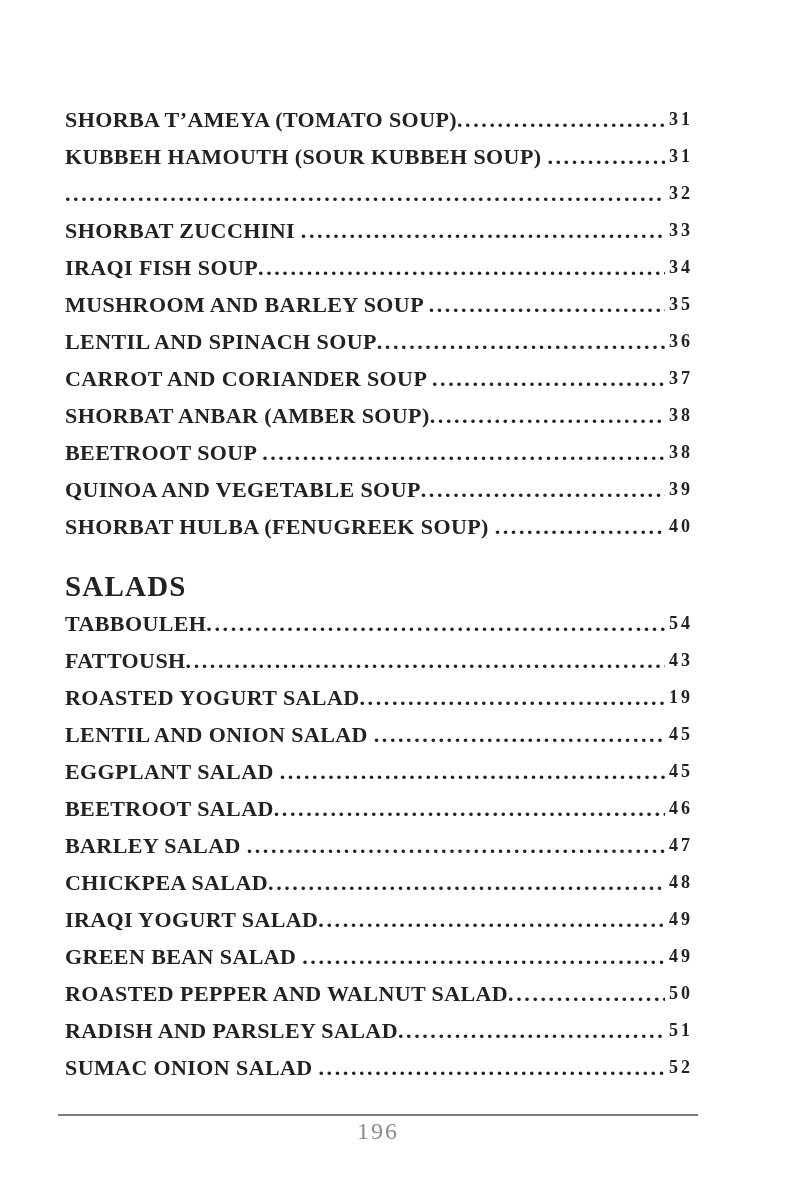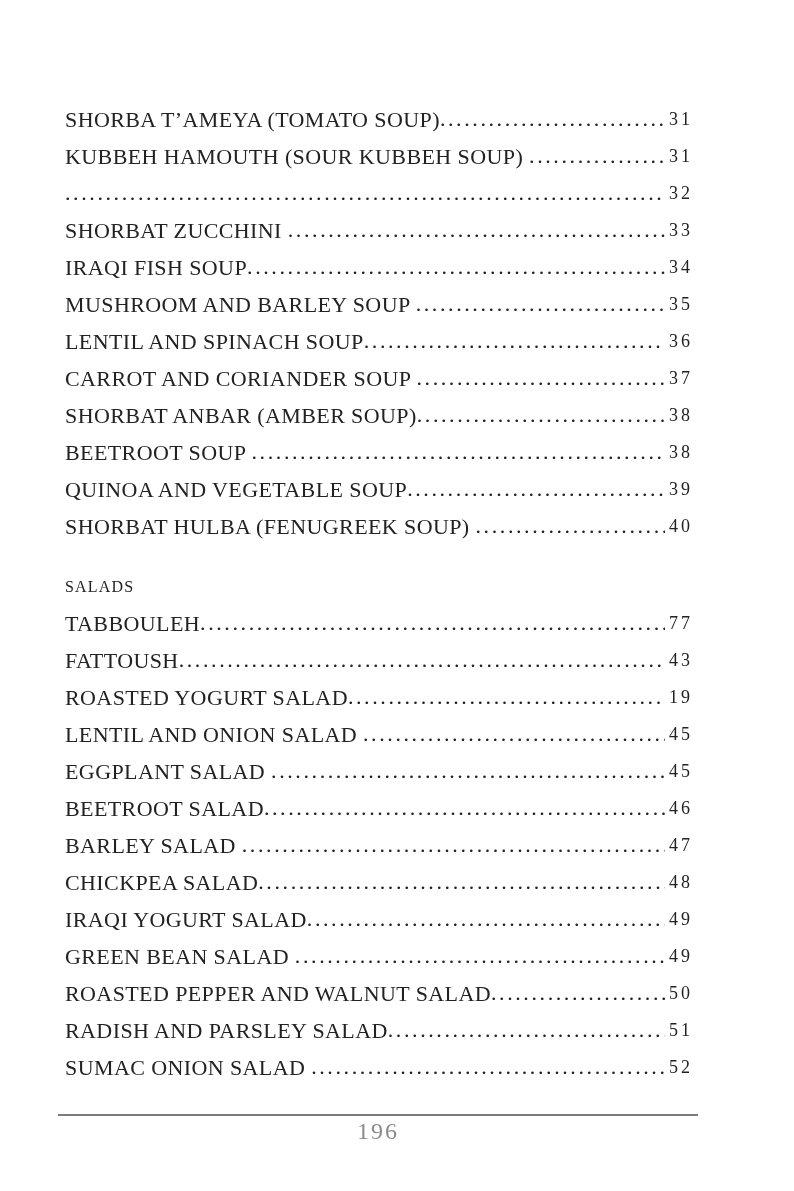--- a/index.html
+++ b/index.html
@@ -20,24 +20,25 @@
     width: 794px; height: 1191px;
     background: var(--bg);
   }
   .toc {
     margin-left: 65px;
     margin-right: 104px;
     padding-top: 101px;
   }
   .toc-row {
     display: flex;
-    align-items: center;
+    align-items: flex-start;
     line-height: 37px;
     height: 37px;
     color: var(--text);
+    font-weight: bold;
   }
   .toc-title {
     font-size: 22px;
     letter-spacing: 0.4px;
     white-space: pre;
     flex: 0 0 auto;
   }
   .toc-leader {
     flex: 1 1 auto;
     min-width: 0;
@@ -52,22 +53,22 @@
     color: var(--text);
   }
   .toc-page {
     flex: 0 0 auto;
     font-size: 18px;
     letter-spacing: 3px;
     margin-right: -3px;
     white-space: nowrap;
   }
   .toc-heading {
-    font-size: 16px;
-    font-weight: normal;
+    font-size: 29px;
+    font-weight: bold;
     letter-spacing: 1.2px;
     color: var(--text);
     line-height: 37px;
     height: 37px;
     margin-top: 23px;
   }
   .page-footer {
     position: absolute;
     left: 58px;
     top: 1114px;
@@ -144,21 +145,21 @@
       </div>
       <div class="toc-row">
         <span class="toc-title">SHORBAT HULBA (FENUGREEK SOUP) </span>
         <span class="toc-leader"></span>
         <span class="toc-page">40</span>
       </div>
       <h2 class="toc-heading">SALADS</h2>
       <div class="toc-row">
         <span class="toc-title">TABBOULEH</span>
         <span class="toc-leader"></span>
-        <span class="toc-page">77</span>
+        <span class="toc-page">54</span>
       </div>
       <div class="toc-row">
         <span class="toc-title">FATTOUSH</span>
         <span class="toc-leader"></span>
         <span class="toc-page">43</span>
       </div>
       <div class="toc-row">
         <span class="toc-title">ROASTED YOGURT SALAD</span>
         <span class="toc-leader"></span>
         <span class="toc-page">19</span>

